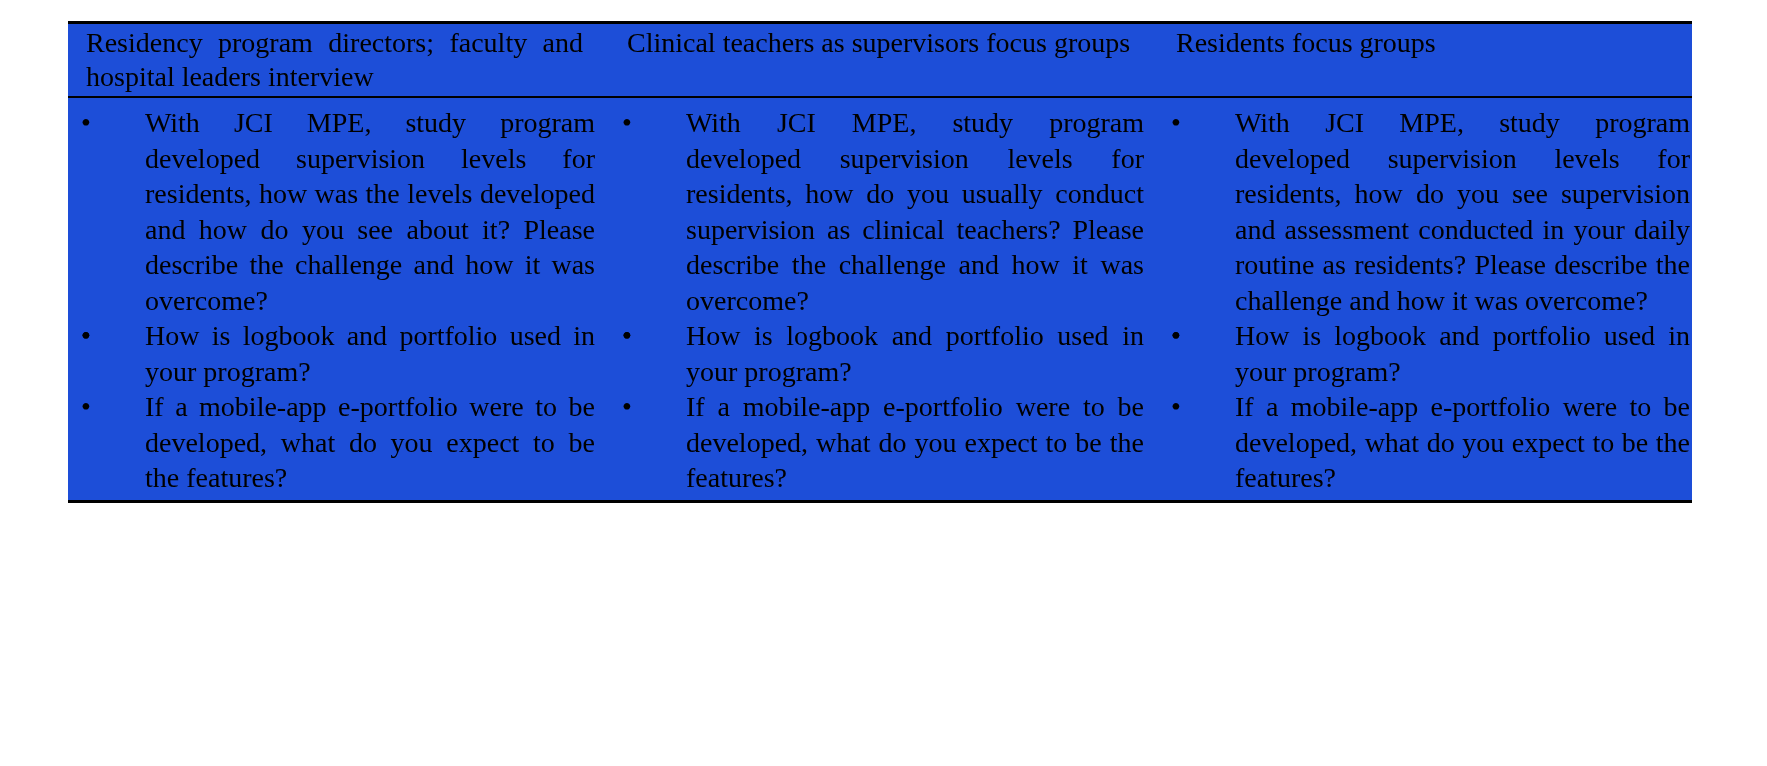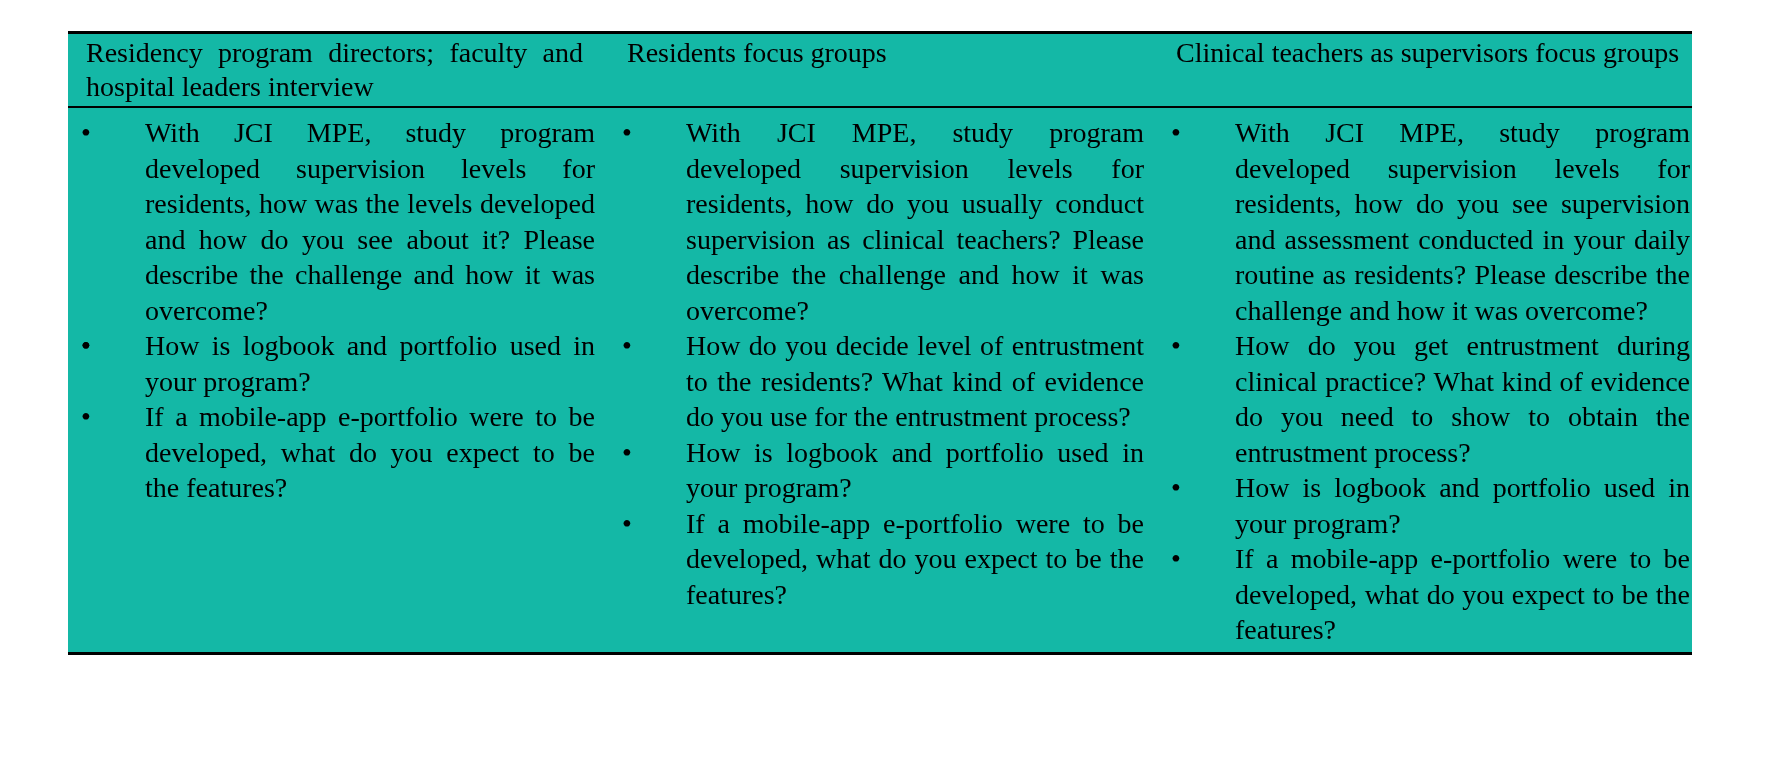--- a/index.html
+++ b/index.html
@@ -11,25 +11,25 @@
     position: relative;
     width: 1767px;
     height: 766px;
     overflow: hidden;
     font-family: "Liberation Serif", "DejaVu Serif", serif;
     color: #000000;
   }
   .qtable {
     position: absolute;
     left: 68px;
-    top: 31px;
+    top: 21px;
     width: 1624px;
     border-top: 3px solid #000;
     border-bottom: 3px solid #000;
-    background: #14b8a6;
+    background: #1d4ed8;
   }
   .row {
     display: grid;
     grid-template-columns: 541px 549px 534px;
   }
   .header-row {
     border-bottom: 2px solid #000;
   }
   .hcell {
     padding: 2px 26px 2px 18px;
@@ -65,22 +65,22 @@
     text-align: left;
   }
 </style>
 </head>
 <body>
 
 <div class="qtable">
 
   <div class="row header-row">
     <div class="hcell">Residency program directors; faculty and hospital leaders interview</div>
+    <div class="hcell">Clinical teachers as supervisors focus groups</div>
     <div class="hcell">Residents focus groups</div>
-    <div class="hcell">Clinical teachers as supervisors focus groups</div>
   </div>
 
   <div class="row body-row">
 
     <div class="bcell">
       <ul class="qlist">
         <li class="qitem">
           <span class="bullet">•</span>
           <span>With JCI MPE, study program developed supervision levels for residents, how was the levels developed and how do you see about it? Please describe the challenge and how it was overcome?</span>
         </li>
@@ -99,42 +99,40 @@
     </div>
 
     <div class="bcell">
       <ul class="qlist">
         <li class="qitem">
           <span class="bullet">•</span>
           <span>With JCI MPE, study program developed supervision levels for residents, how do you usually conduct supervision as clinical teachers? Please describe the challenge and how it was overcome?</span>
         </li>
         <li class="qitem">
           <span class="bullet">•</span>
-          <span>How do you decide level of entrustment to the residents? What kind of evidence do you use for the entrustment process?</span>
         </li>
         <li class="qitem">
           <span class="bullet">•</span>
           <span>How is logbook and portfolio used in your program?</span>
         </li>
         <li class="qitem">
           <span class="bullet">•</span>
           <span>If a mobile-app e-portfolio were to be developed, what do you expect to be the features?</span>
         </li>
       </ul>
     </div>
 
     <div class="bcell">
       <ul class="qlist">
         <li class="qitem">
           <span class="bullet">•</span>
           <span>With JCI MPE, study program developed supervision levels for residents, how do you see supervision and assessment conducted in your daily routine as residents? Please describe the challenge and how it was overcome?</span>
         </li>
         <li class="qitem">
           <span class="bullet">•</span>
-          <span>How do you get entrustment during clinical practice? What kind of evidence do you need to show to obtain the entrustment process?</span>
         </li>
         <li class="qitem">
           <span class="bullet">•</span>
           <span>How is logbook and portfolio used in your program?</span>
         </li>
         <li class="qitem">
           <span class="bullet">•</span>
           <span>If a mobile-app e-portfolio were to be developed, what do you expect to be the features?</span>
         </li>
       </ul>

